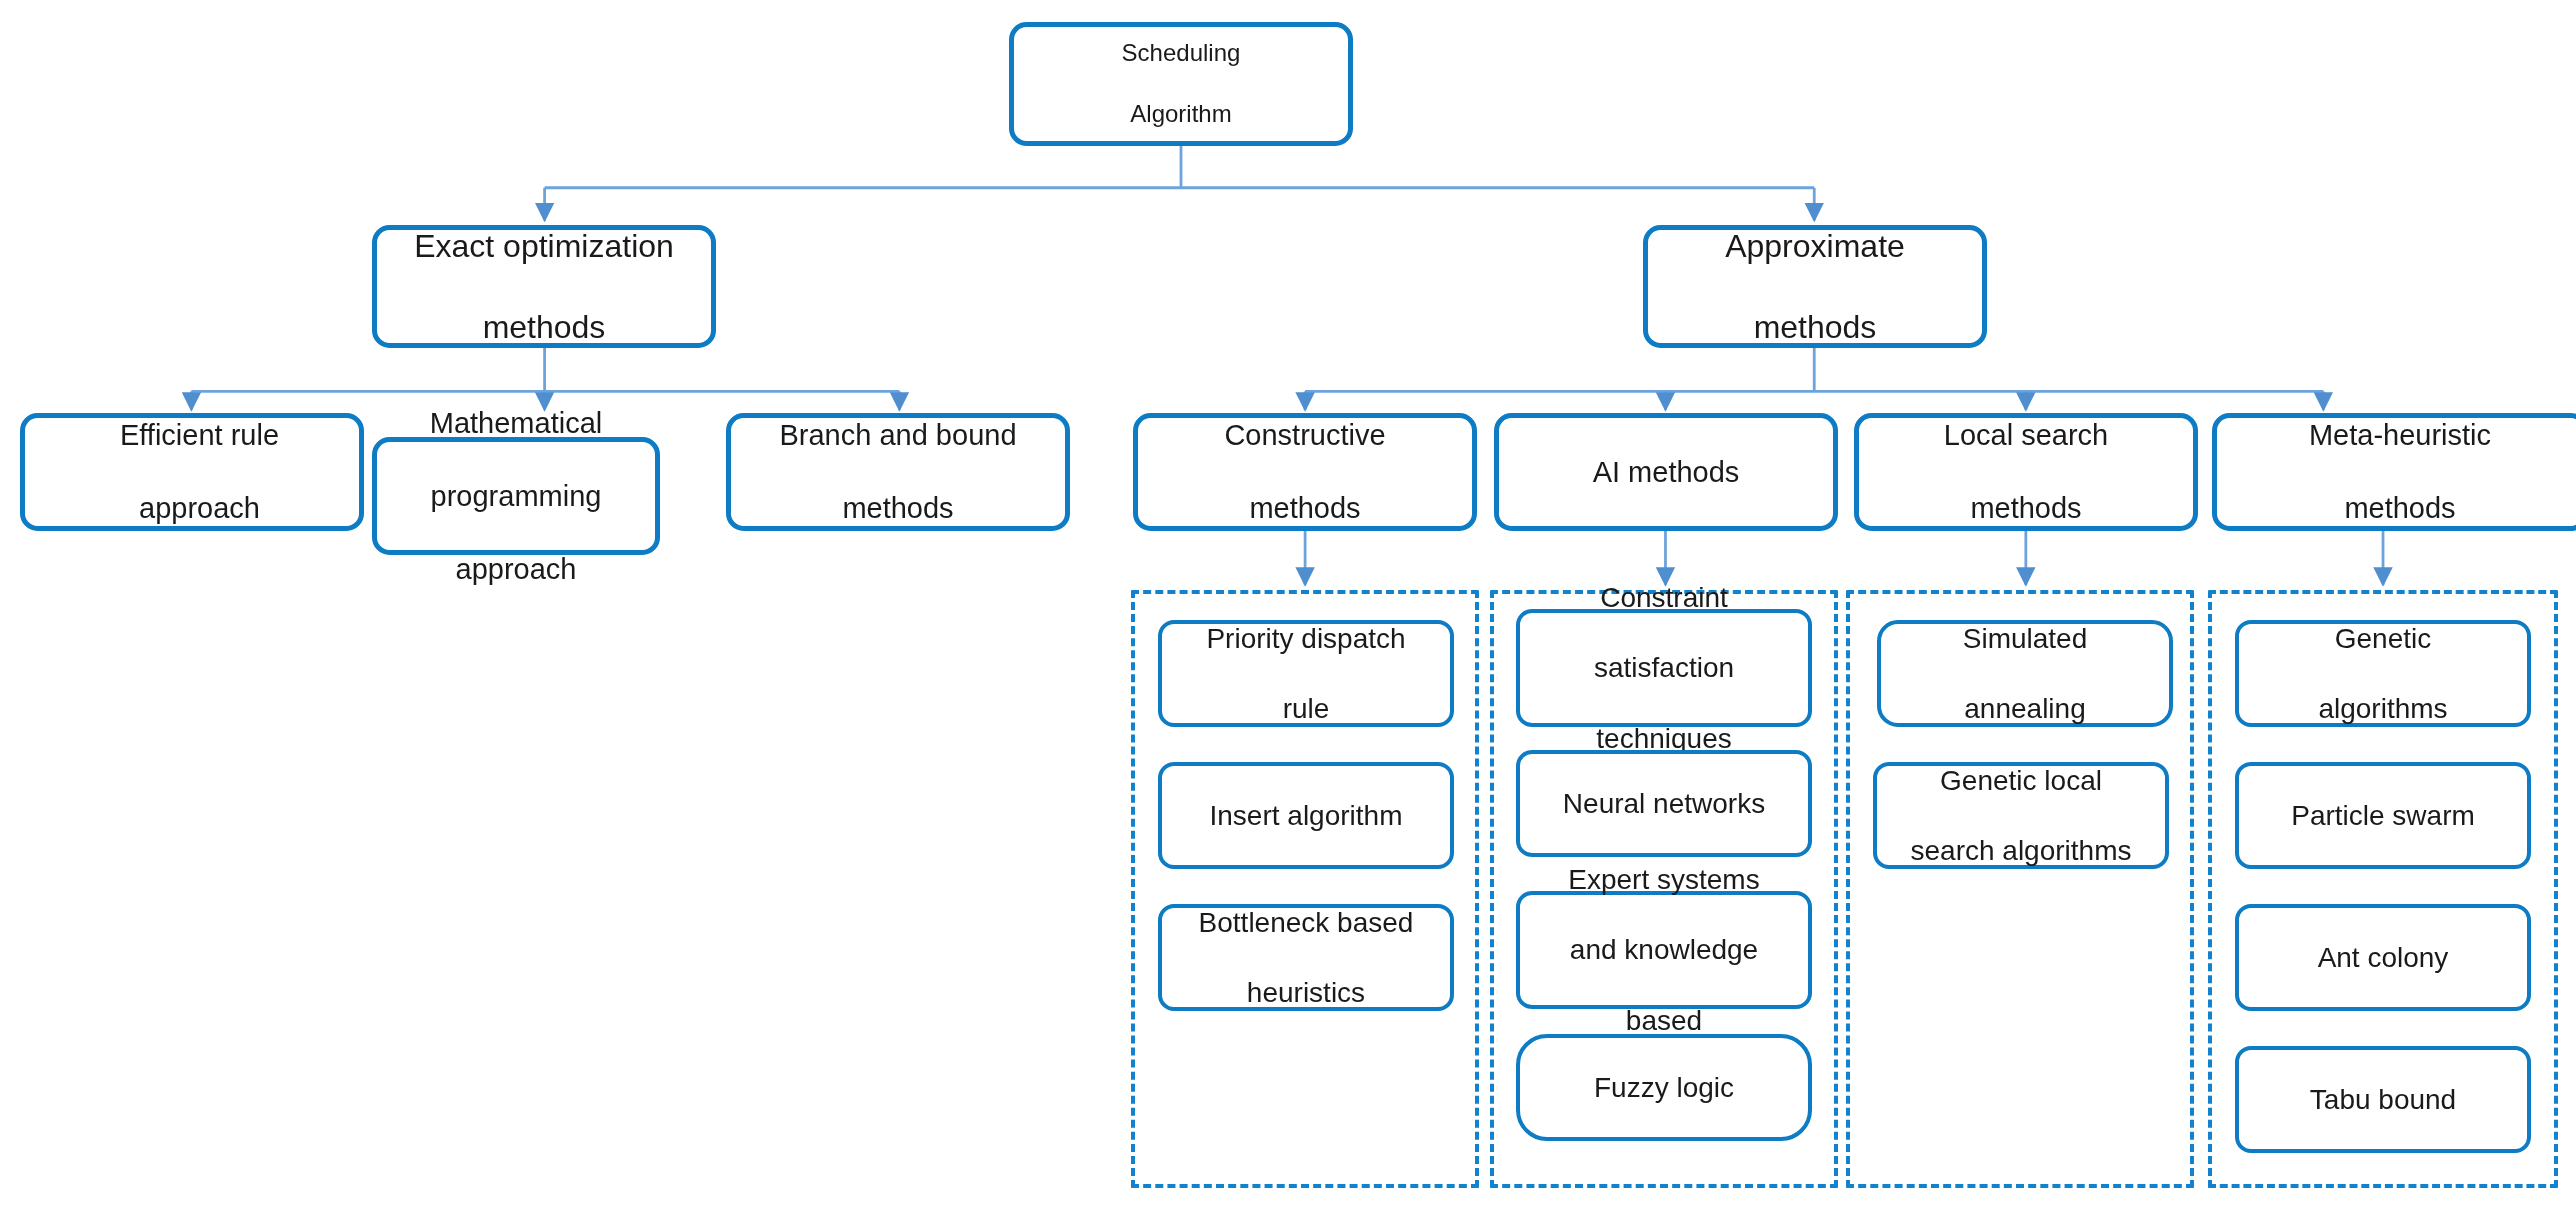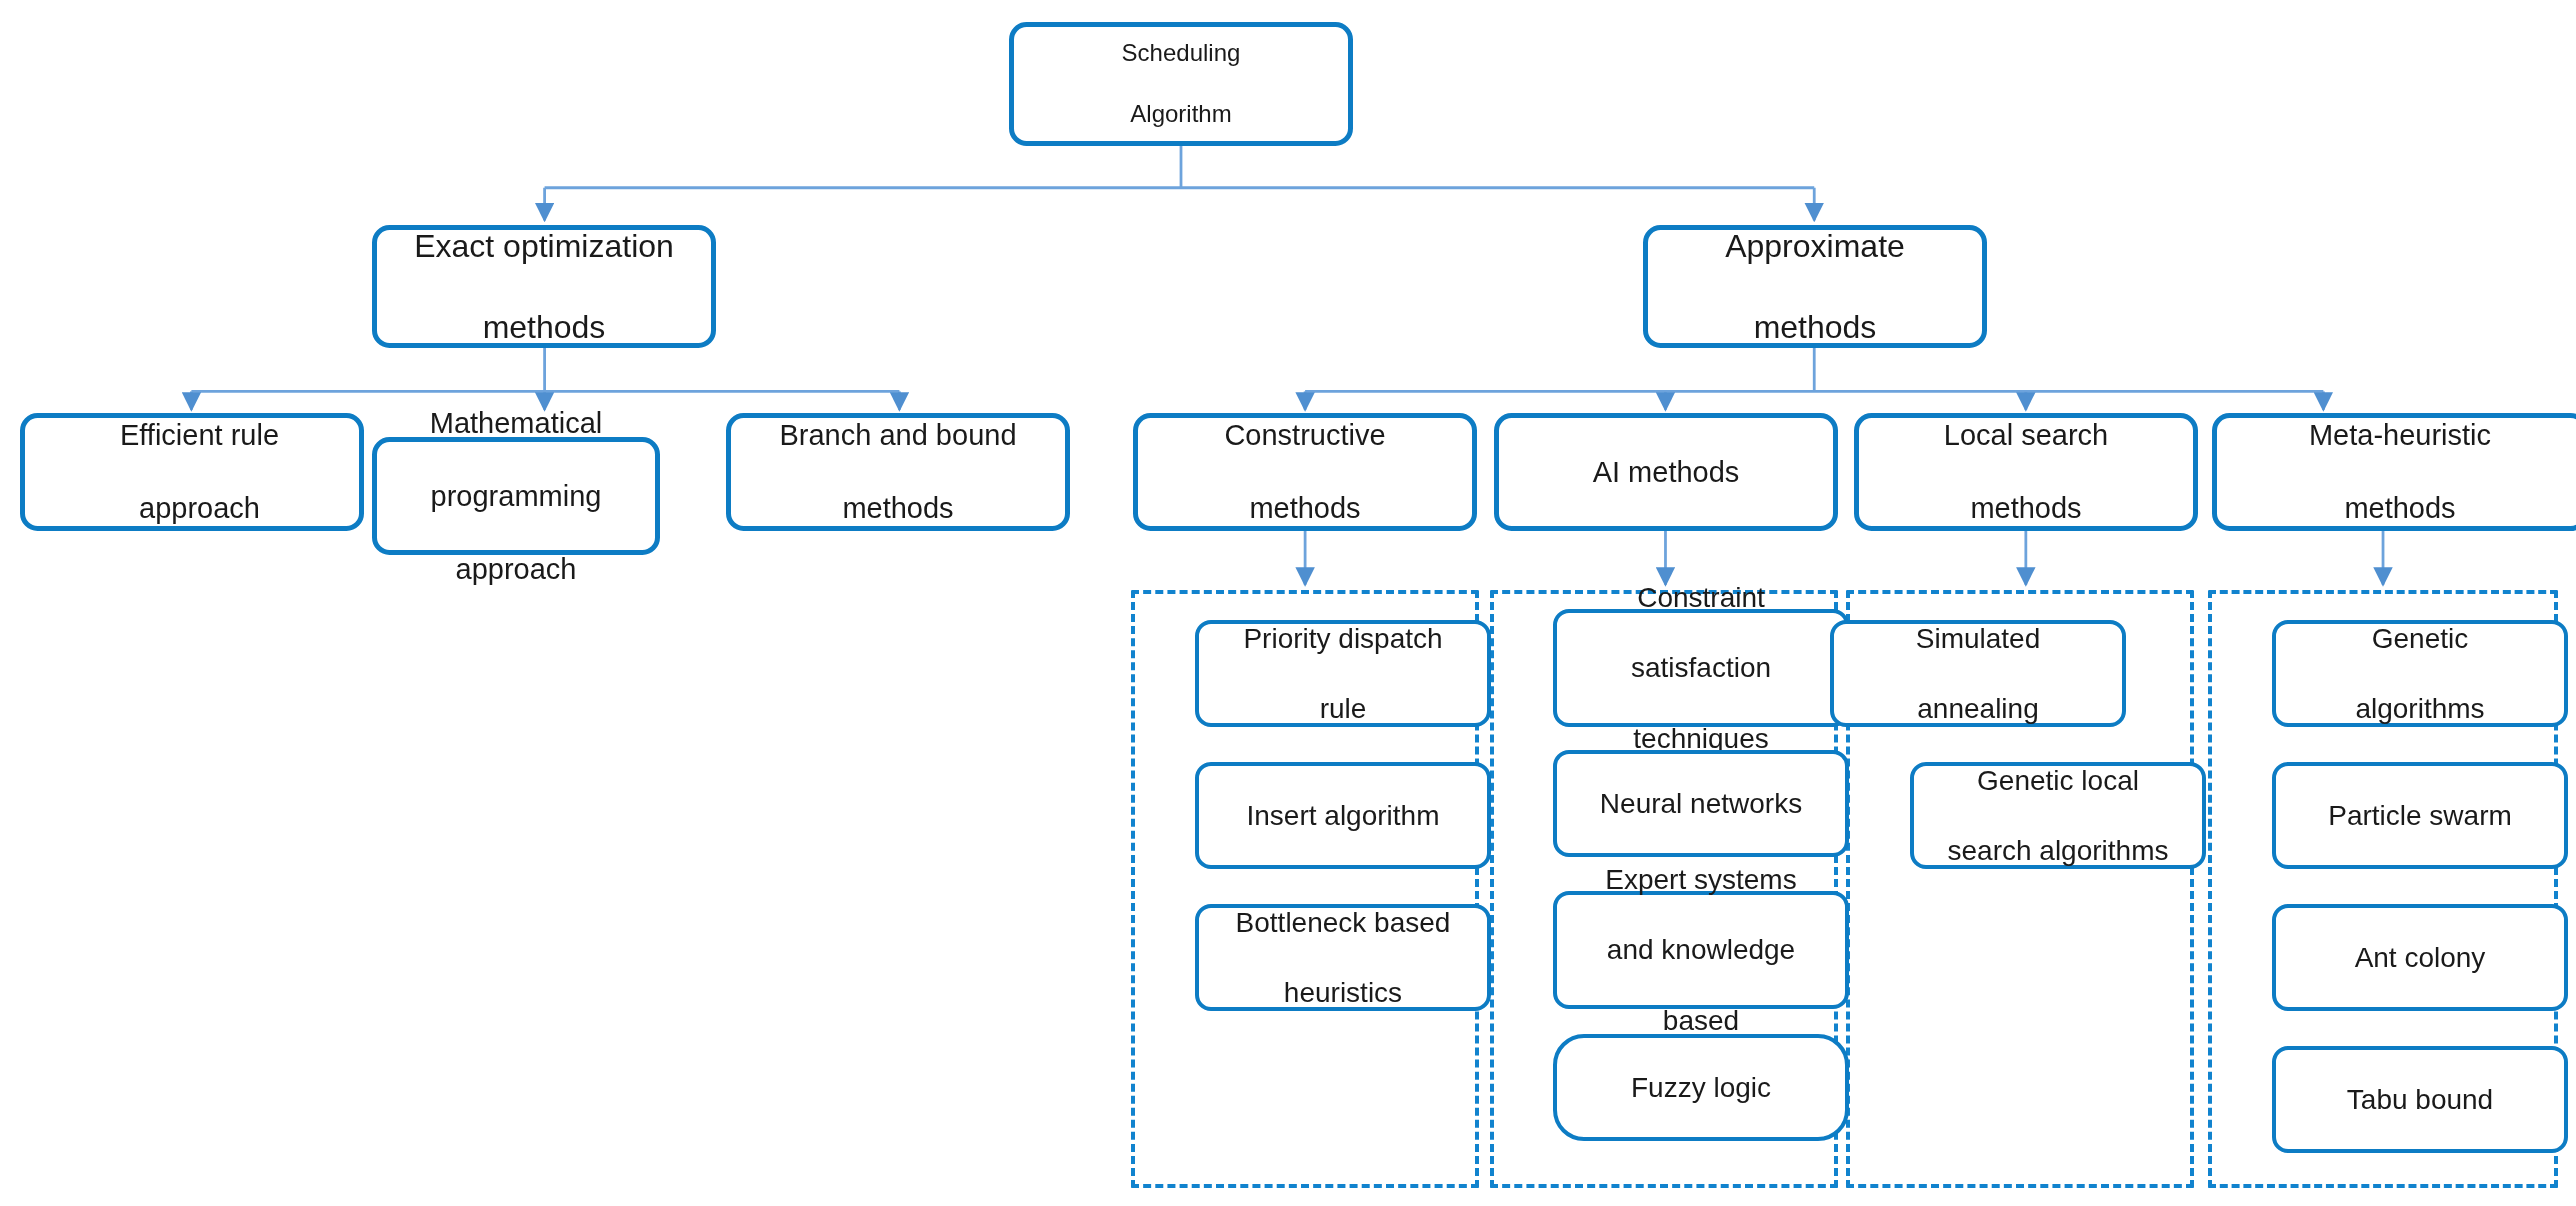--- a/index.html
+++ b/index.html
@@ -30,21 +30,21 @@
     text-align: center;
     color: #1a1a1a;
     line-height: 1.26;
     padding: 1.6px 8px;
     z-index: 3;
   }
   .node span { display: block; width: 100%; }
   .lvl1 { font-size: 24px; }
   .lvl2 { font-size: 32px; }
   .lvl3 { font-size: 29px; }
-  .leaf { font-size: 28px; border-width: 4.8px; border-radius: 16px; margin-left: 37px; }
+  .leaf { font-size: 28px; border-width: 4.8px; border-radius: 16px; }
 
   
   .group {
     position: absolute;
     border: 4px dashed #1183ce;
     border-radius: 1.6px;
     background: transparent;
     z-index: 1;
   }
   
@@ -202,21 +202,21 @@
       <span>and knowledge</span><br>
       <span>based</span>
     </span>
   </div>
   <div class="node leaf" style="left:1516px; top:1034px; width:296px; height:107px;border-radius:31px;">
     <span>
       <span>Fuzzy logic</span>
     </span>
   </div>
 
-  <div class="node leaf" style="left:1793px; top:620px; width:296px; height:107px;">
+  <div class="node leaf" style="left:1877px; top:620px; width:296px; height:107px;border-radius:21px;">
     <span>
       <span>Simulated</span><br>
       <span>annealing</span>
     </span>
   </div>
   <div class="node leaf" style="left:1873px; top:762px; width:296px; height:107px;">
     <span>
       <span>Genetic local</span><br>
       <span>search algorithms</span>
     </span>

